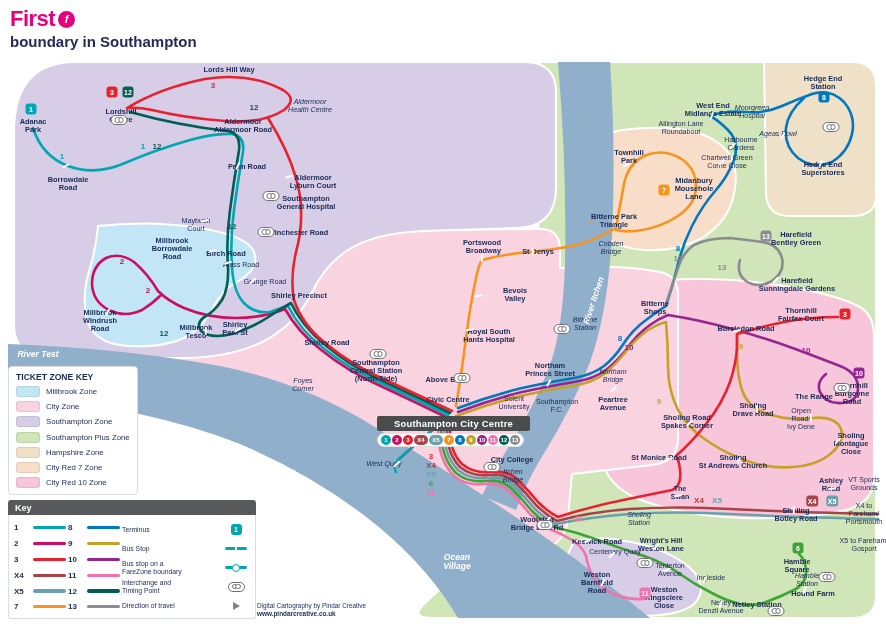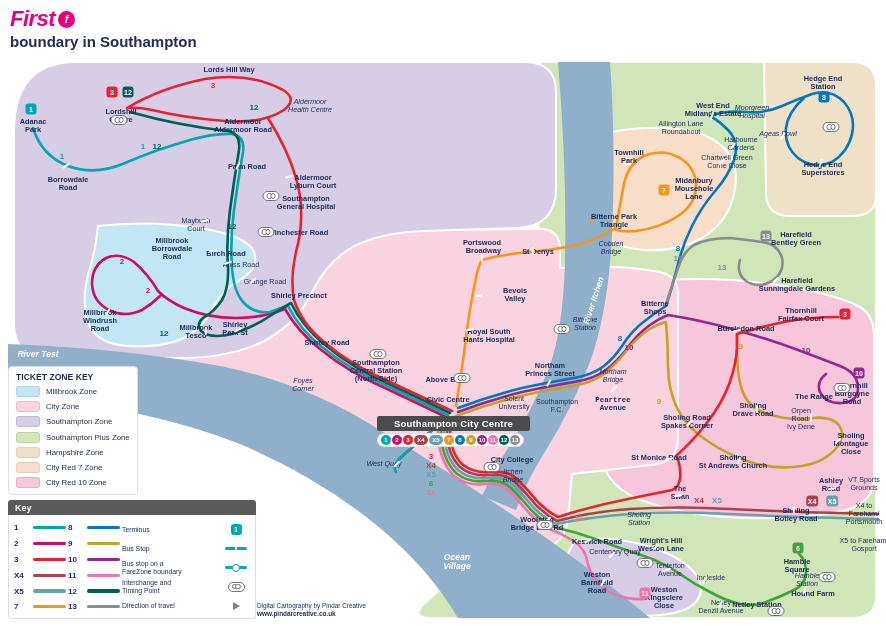--- a/index.html
+++ b/index.html
@@ -14,21 +14,21 @@
   .tk{position:absolute;width:2.4px;height:8px;background:#ffffff;border-radius:1px;}
   .icx{position:absolute;width:17px;height:10px;background:#fff;border:1px solid #6d6e71;border-radius:5px;display:flex;align-items:center;justify-content:center;transform:translate(-50%,-50%);box-sizing:border-box;}
   .icx i{display:block;width:5.5px;height:5.5px;border:1.3px solid #6d6e71;border-radius:50%;background:#fff;box-sizing:border-box;}
   .icx i + i{margin-left:-2px;}
   .icx.static{position:static;transform:none;}
   .bdg{position:absolute;transform:translate(-50%,-50%);height:11px;min-width:11px;border-radius:3px;color:#fff;font-size:7px;font-weight:bold;display:flex;align-items:center;justify-content:center;padding:0 1.5px;box-sizing:border-box;}
   .mk{position:absolute;transform:translate(-50%,-50%);font-size:8px;font-weight:bold;line-height:1;}
   
   .hdr{position:absolute;left:10px;top:6px;}
   .logo{display:flex;align-items:center;gap:3px;}
-  .logo-text{font-size:22px;font-weight:bold;font-style:italic;color:#e5007d;letter-spacing:-0.5px;}
+  .logo-text{font-size:22px;font-weight:bold;color:#e5007d;letter-spacing:-0.5px;}
   .logo-mark{width:17px;height:17px;border-radius:50%;background:#e5007d;color:#fff;font-weight:bold;font-style:italic;font-size:11px;display:flex;align-items:center;justify-content:center;}
   .subtitle{font-size:15px;font-weight:bold;color:#252a56;margin-top:1px;}
   
   .tzk{position:absolute;left:8px;top:366px;width:130px;background:#fff;border:1px solid #d9dde2;border-radius:4px;padding:5px 7px 2px;box-sizing:border-box;}
   .tzk-title{font-size:8.6px;font-weight:bold;color:#1a2b57;margin-bottom:4px;}
   .tzk-row{display:flex;align-items:center;gap:6px;margin-bottom:4.2px;}
   .tzk-swatch{width:24px;height:11px;border-radius:3px;flex:none;border:1px solid rgba(0,0,0,0.08);box-sizing:border-box;}
   .tzk-label{font-size:7.8px;color:#1a2b57;white-space:nowrap;}
   
   .keybox{position:absolute;left:8px;top:500px;width:248px;}
@@ -158,21 +158,21 @@
 Hants Hospital</div>
       <div class="ml b" style="left: 550px; top: 362px; transform: translate(-50%, 0px);">Northam
 Princes Street</div>
       <div class="ml i" style="left: 613px; top: 369px; transform: translate(-50%, 0px);">Northam
 Bridge</div>
       <div class="ml i" style="left: 585px; top: 317px; transform: translate(-50%, 0px);">Bitterne
 Station</div>
       <div class="ml wi" style="left: 594px; top: 296px; transform: translate(-50%, 0px) rotate(-72deg);">River Itchen</div>
       <div class="ml b" style="left: 655px; top: 300px; transform: translate(-50%, 0px);">Bitterne
 Shops</div>
-      <div class="ml b" style="left: 613px; top: 396px; transform: translate(-50%, 0px); font-family: Liberation Mono, monospace;">Peartree
+      <div class="ml b" style="left: 613px; top: 396px; transform: translate(-50%, 0px);">Peartree
 Avenue</div>
       <div class="ml b" style="left: 629px; top: 149px; transform: translate(-50%, 0px);">Townhill
 Park</div>
       <div class="ml b" style="left: 694px; top: 177px; transform: translate(-50%, 0px);">Midanbury
 Mousehole
 Lane</div>
       <div class="ml b" style="left: 713px; top: 102px; transform: translate(-50%, 0px);">West End
 Midlands Estate</div>
       <div class="ml r" style="left: 681px; top: 121px; transform: translate(-50%, 0px);">Allington Lane
 Roundabout</div>

